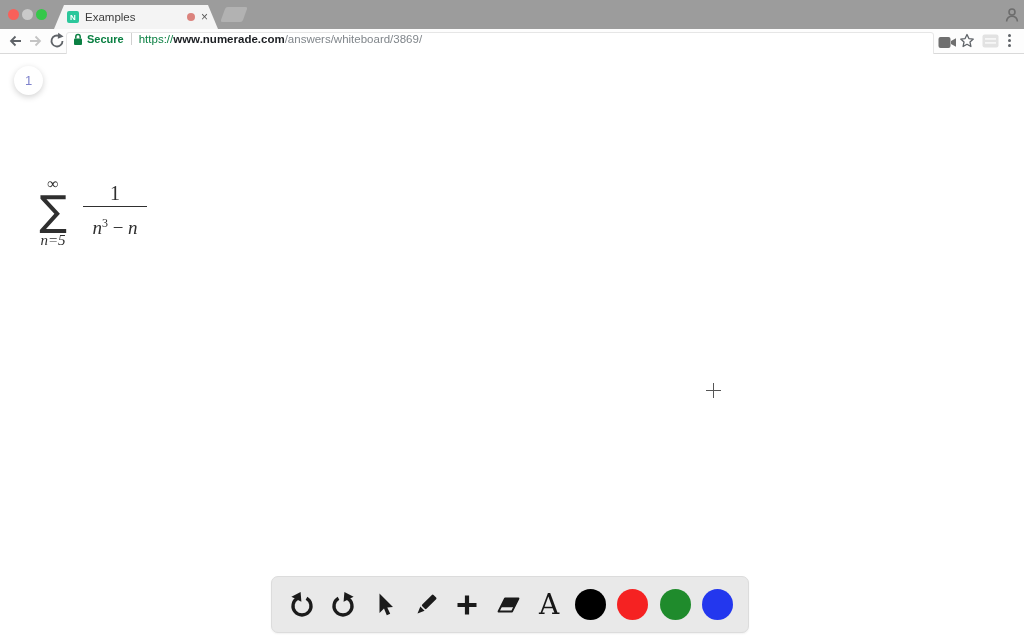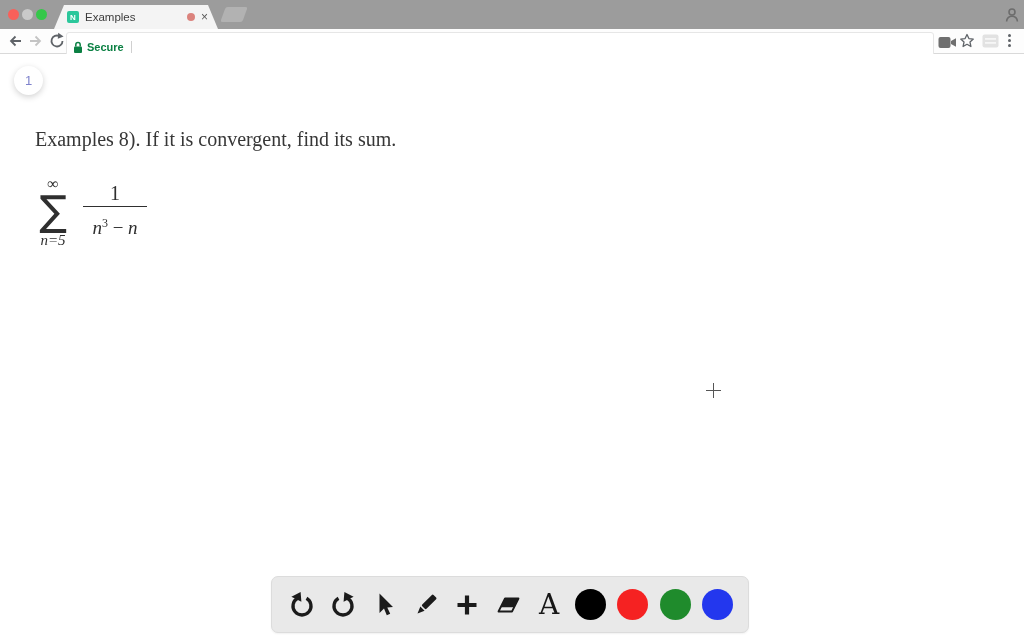--- a/index.html
+++ b/index.html
@@ -21,21 +21,21 @@
   .rec-dot{margin-left:auto;width:8px;height:8px;border-radius:50%;flex:0 0 auto;}
   .tab-close{margin-left:6px;font-size:12px;color:#5a5a5a;line-height:1;flex:0 0 auto;cursor:default;}
   .newtab{position:absolute;left:223px;top:7px;width:22px;height:15px;background:#b2b2b2;border-radius:2px;
           transform:skewX(-20deg);}
   .profile{position:absolute;left:1003px;top:6px;width:18px;height:18px;}
 
   
   .addressbar{position:absolute;left:0;top:29px;width:1024px;height:24px;background:#fdfdfd;border-bottom:1px solid #d9d9d9;box-sizing:content-box;}
   .navbtn{position:absolute;top:3px;width:18px;height:18px;}
   .omnibox{position:absolute;left:66px;top:3px;width:868px;height:30px;background:#ffffff;border:1px solid #e6e6e6;
-           border-radius:3px;display:flex;align-items:center;padding-left:6px;box-sizing:border-box;}
+           border-radius:3px;display:flex;padding-left:6px;box-sizing:border-box;}
   .secure-label{font-size:11px;font-weight:600;margin-left:4px;}
   .omni-sep{width:1px;height:12px;background:#d0d0d0;margin:0 7px;}
   .url{font-size:11.5px;white-space:nowrap;}
   .url .scheme{color:#0b8043;}
   .url .domain{color:#1c1f23;font-weight:600;}
   .url .path{color:#80868b;}
   .bar-icon{position:absolute;top:4px;}
   .dots{position:absolute;left:1008px;top:5px;display:flex;flex-direction:column;gap:2.2px;}
   .dots i{width:3px;height:3px;border-radius:50%;background:#5f6368;display:block;}
 
@@ -119,20 +119,21 @@
       </svg>
     </span>
 
     <div class="omnibox">
       <svg width="10" height="13" viewBox="0 0 10 13">
         <rect x="1" y="5.5" width="8" height="6.5" rx="1" fill="#0b8043"></rect>
         <path d="M2.8 5.5 V3.8 a2.2 2.2 0 0 1 4.4 0 V5.5" fill="none" stroke="#0b8043" stroke-width="1.5"></path>
       </svg>
       <span class="secure-label" style="color: rgb(11, 128, 67);">Secure</span>
       <span class="omni-sep"></span>
+      <span class="url"><span class="scheme">https://</span><span class="domain">www.numerade.com</span><span class="path">/answers/whiteboard/3869/</span></span>
     </div>
 
     <span class="bar-icon" style="left:938px;top:6px;">
       <svg width="19" height="13" viewBox="0 0 19 13">
         <rect x="0.5" y="1" width="12" height="11" rx="2" fill="#6f6f6f"></rect>
         <polygon points="13,5 18,2.2 18,10.8 13,8" fill="#6f6f6f"></polygon>
       </svg>
     </span>
     <span class="bar-icon" style="left:959px;top:4px;">
       <svg width="16" height="16" viewBox="0 0 16 16">
@@ -151,21 +152,20 @@
         <i></i>
         <i></i>
       </span>
   </div>
 
   <div class="canvas">
 
     <div class="page-chip">1</div>
 
     <div class="problem">
-      <div class="pline">Examples 8). If it is convergent, find its sum.</div>
     </div>
 
     <div class="formula">
       <div class="sigma-col">
         <span class="sigma-upper">∞</span>
         <span class="sigma">∑</span>
         <span class="sigma-lower">n=5</span>
       </div>
       <div class="frac">
         <span class="frac-num">1</span>

